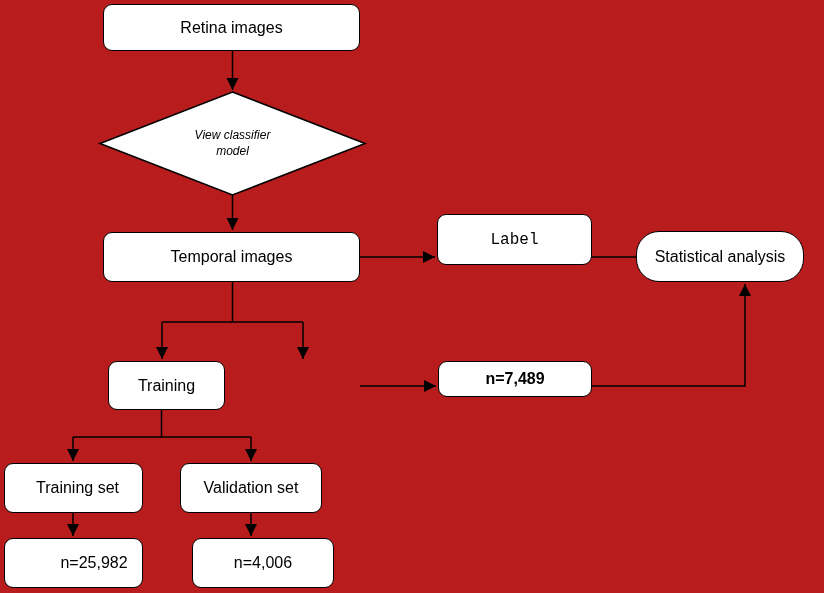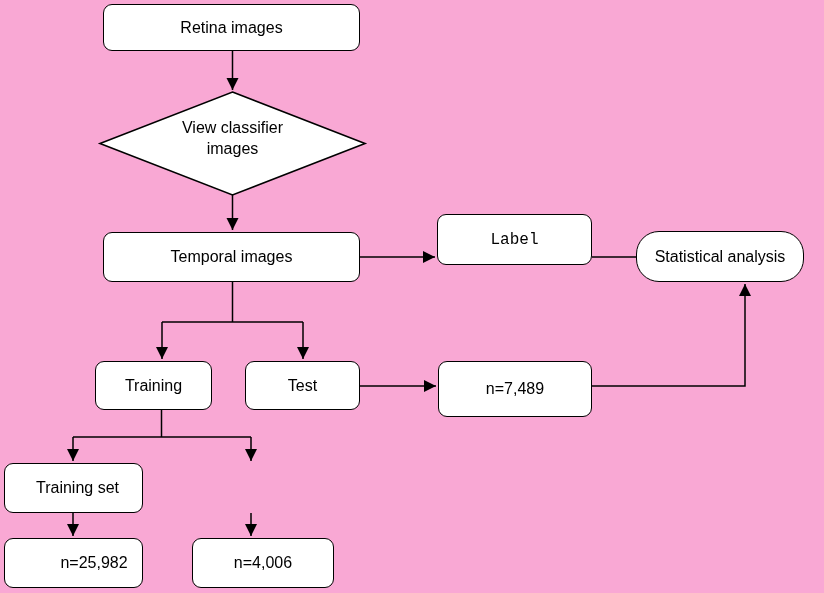--- a/index.html
+++ b/index.html
@@ -5,21 +5,21 @@
   html, body {
     margin: 0;
     padding: 0;
     background: #ffffff;
     font-family: "Liberation Sans", "DejaVu Sans", sans-serif;
   }
   #canvas {
     position: relative;
     width: 824px;
     height: 593px;
-    background: #f9a8d4;
+    background: #b91c1c;
     overflow: hidden;
   }
   #edges-svg {
     position: absolute;
     left: 0;
     top: 0;
     z-index: 1;
   }
   .node {
     position: absolute;
@@ -33,36 +33,37 @@
     justify-content: center;
     text-align: center;
     font-size: 16px;
     color: #000000;
     line-height: 1.25;
   }
   .diamond-label {
     position: absolute;
     z-index: 2;
     display: flex;
-    align-items: flex-start;
+    align-items: center;
     justify-content: center;
     text-align: center;
-    font-size: 16px;
+    font-size: 12px;
     color: #000000;
     line-height: 1.3;
     background: transparent;
+    font-style: italic;
   }
   
   #node-retina        { left: 103px; top: 4px;   width: 257px; height: 47px; }
   #node-temporal      { left: 103px; top: 232px; width: 257px; height: 50px; }
   #node-label         { left: 437px; top: 214px; width: 155px; height: 51px; font-family: Liberation Mono, monospace; }
   #node-statistical   { left: 636px; top: 231px; width: 168px; height: 51px; border-radius: 23px; }
-  #node-training      { left: 95px; top: 361px; width: 117px; height: 49px; justify-content: center; }
+  #node-training      { left: 108px; top: 361px; width: 117px; height: 49px; justify-content: center; }
   #node-test          { left: 245px; top: 361px; width: 115px; height: 49px; }
-  #node-n-test        { left: 438px; top: 361px; width: 154px; height: 56px; }
+  #node-n-test        { left: 438px; top: 361px; width: 154px; height: 36px; font-weight: bold; }
   #node-training-set  { left: 4px;   top: 463px; width: 139px; height: 50px; padding-left: 8px; }
   #node-validation-set{ left: 180px; top: 463px; width: 142px; height: 50px; }
   #node-n-training    { left: 4px;   top: 538px; width: 139px; height: 50px; padding-left: 41px; }
   #node-n-validation  { left: 180px; top: 538px; width: 142px; height: 50px; margin-left: 12px; }
   #diamond-text       { left: 133px; top: 118px; width: 199px; height: 51px; }
 </style>
 </head>
 <body>
 
 <div id="canvas">
@@ -106,52 +107,52 @@
     </g>
   </svg>
 
   <div class="node" id="node-retina">
     <span>Retina images</span>
   </div>
 
   <div class="diamond-label" id="diamond-text">
     <span>
       <span>View classifier</span><br>
-      <span>images</span>
+      <span>model</span>
     </span>
   </div>
 
   <div class="node" id="node-temporal">
     <span>Temporal images</span>
   </div>
 
   <div class="node" id="node-label">
     <span>Label</span>
   </div>
 
   <div class="node" id="node-statistical">
     <span>Statistical analysis</span>
   </div>
 
   <div class="node" id="node-training">
     <span>Training</span>
   </div>
 
-  <div class="node" id="node-test">
-    <span>Test</span>
-  </div>
 
   <div class="node" id="node-n-test">
     <span>n=7,489</span>
   </div>
 
   <div class="node" id="node-training-set">
     <span>Training set</span>
   </div>
 
+  <div class="node" id="node-validation-set">
+    <span>Validation set</span>
+  </div>
 
   <div class="node" id="node-n-training">
     <span>n=25,982</span>
   </div>
 
   <div class="node" id="node-n-validation">
     <span>n=4,006</span>
   </div>
 
 </div>

